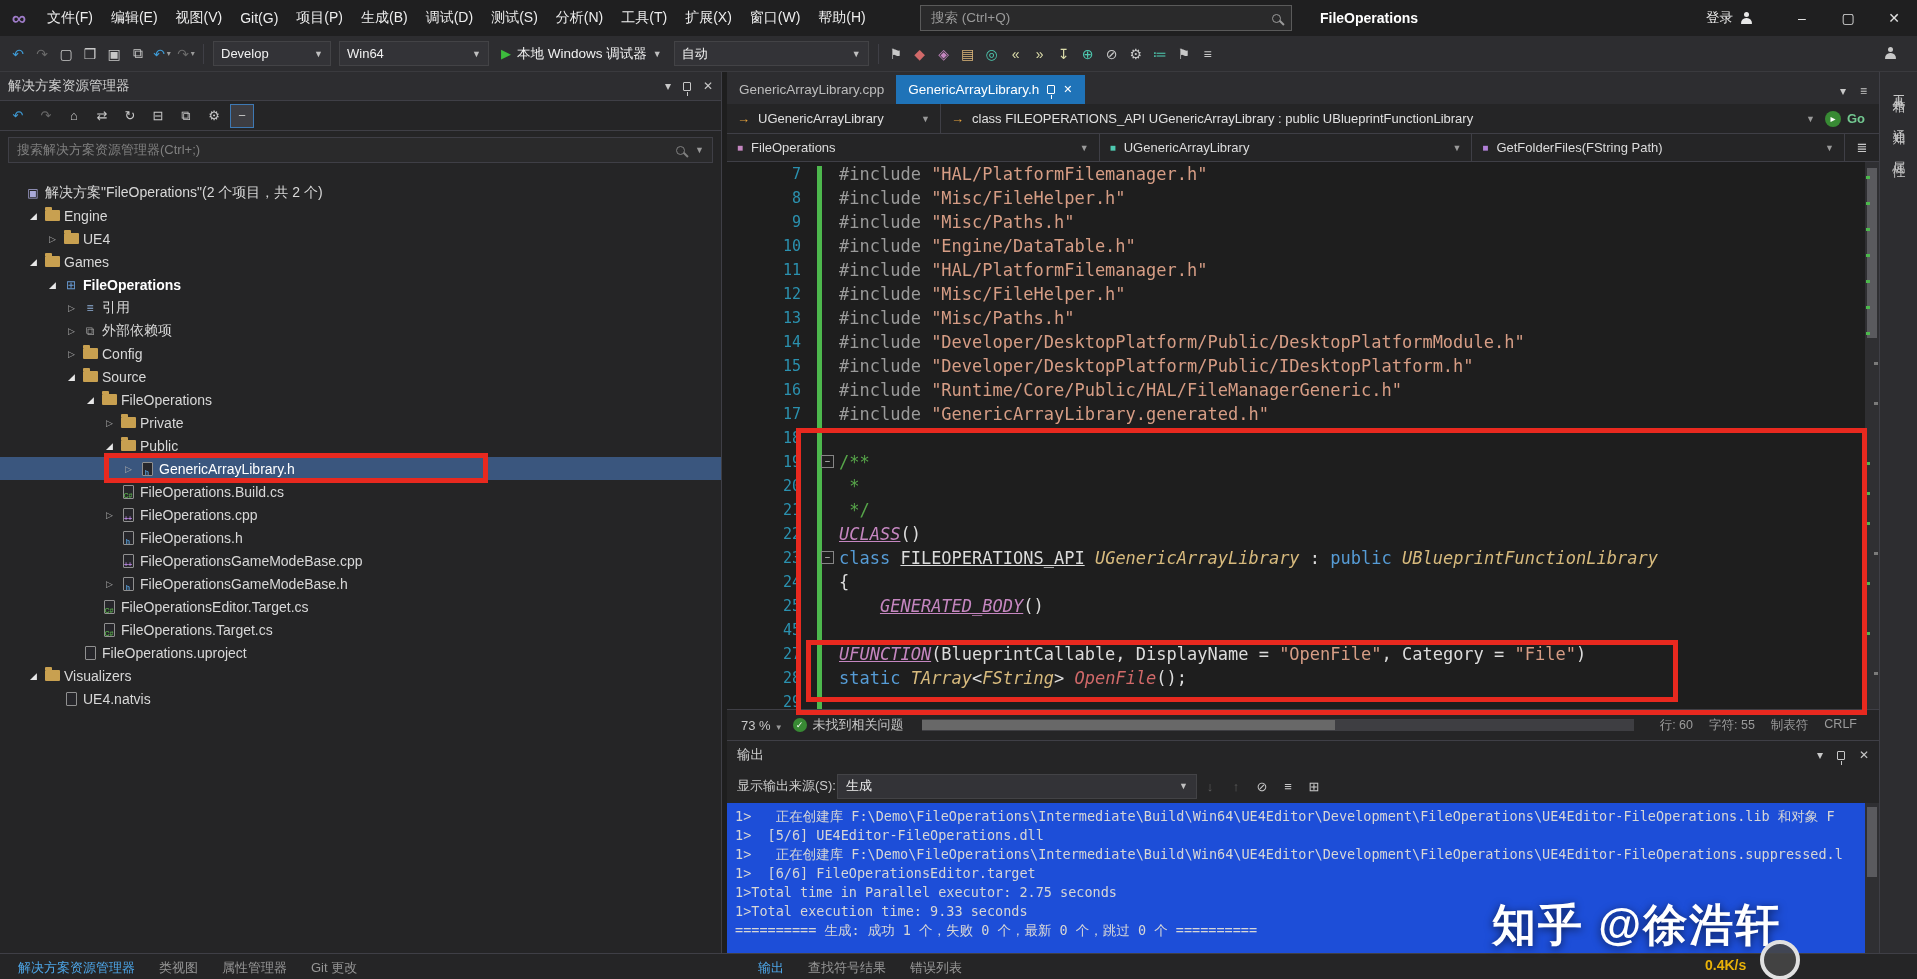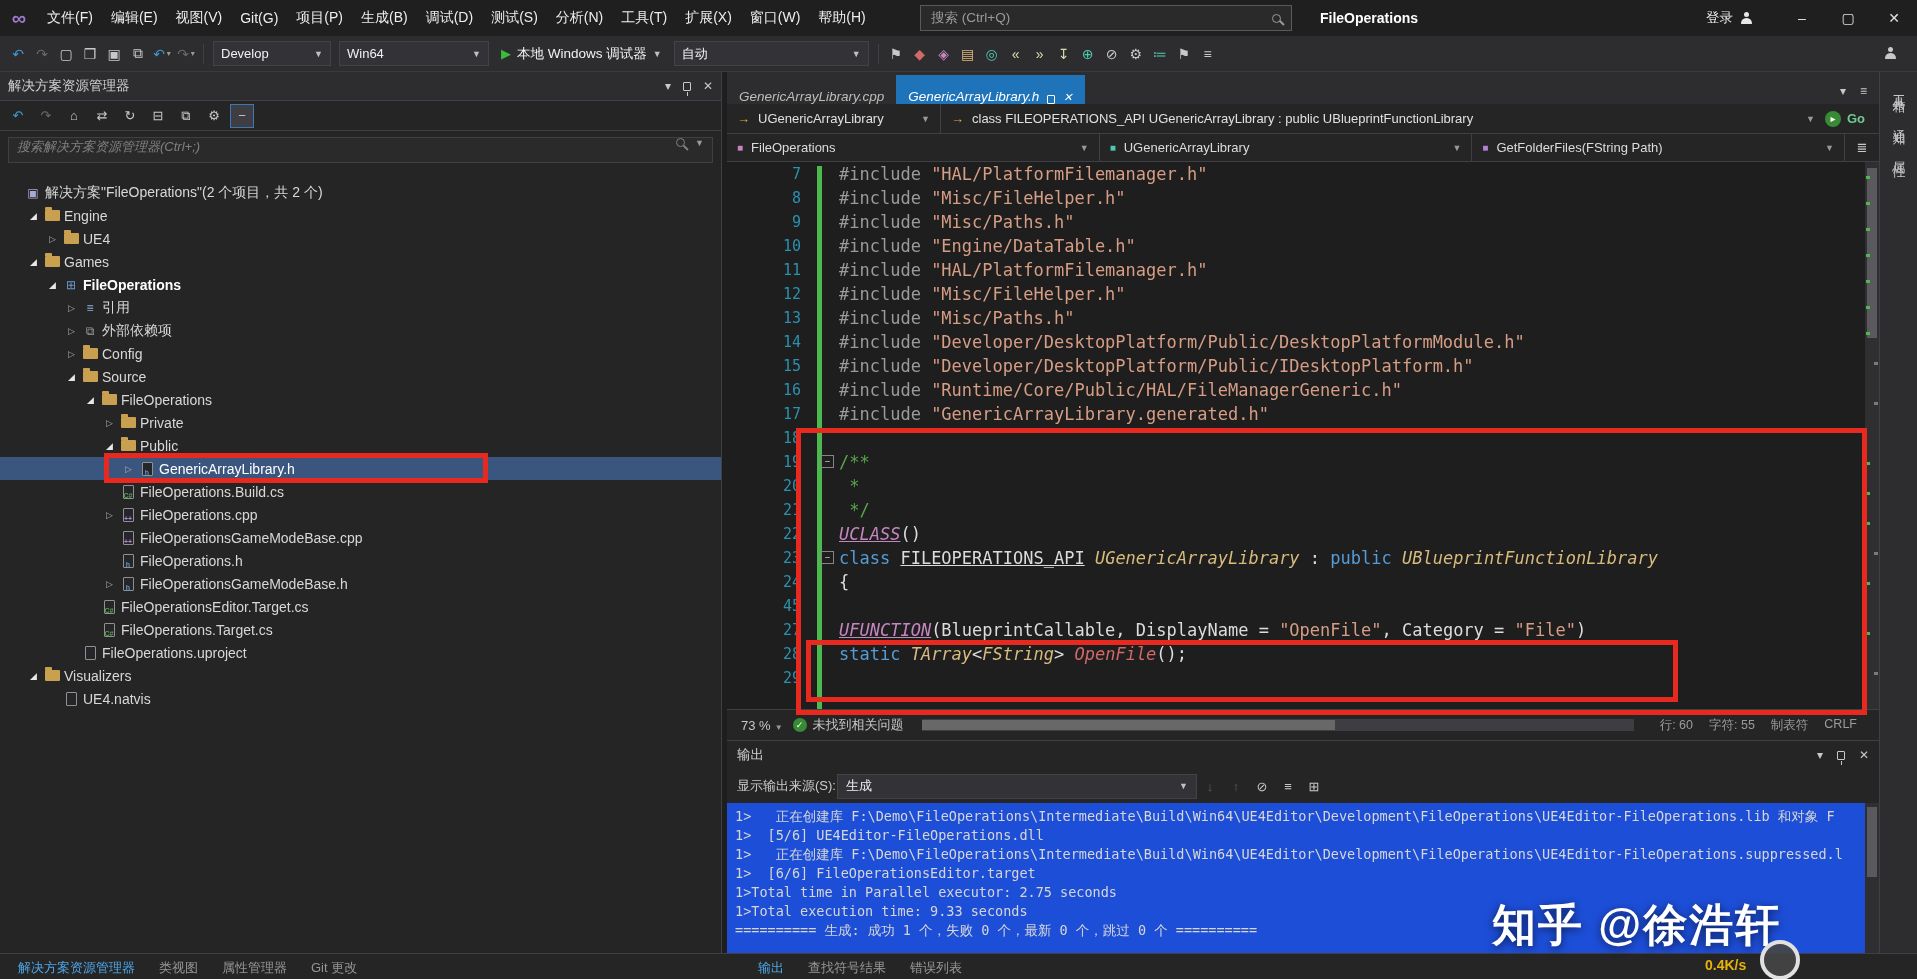--- a/index.html
+++ b/index.html
@@ -42,36 +42,36 @@
   .runbtn .play { color:#3dbb3d; font-size:13px; }
   .runbtn .caret { font-size:9px; color:#c0c0c0; }
 
   
   #solexp { position:absolute; left:0; top:72px; width:722px; height:881px; background:#252526; border-right:1px solid #3f3f46; }
   .se-header { height:29px; display:flex; align-items:center; padding:0 8px; color:#d0d0d0; font-size:13.5px; border-bottom:1px solid #3f3f46; background:#2d2d30; }
   .se-header .hicons { margin-left:auto; display:flex; gap:12px; align-items:center; color:#c8c8c8; font-size:12px; }
   .se-toolbar { height:30px; display:flex; align-items:center; gap:4px; padding:0 6px; border-bottom:1px solid #3f3f46; }
   .se-tbi { width:24px; height:24px; display:flex; align-items:center; justify-content:center; color:#c8c8c8; font-size:13px; }
   .se-tbi.active-tool { border:1px solid #3e79b4; background:#3d3d42; }
-  .se-search { margin:6px 8px; height:26px; background:#2a2a2b; border:1px solid #3f3f46; display:flex; padding:0 8px; color:#808080; font-size:13px;font-style:italic; }
+  .se-search { margin:6px 8px; height:26px; background:#2a2a2b; border:1px solid #3f3f46; display:flex; align-items:center; padding:0 8px; color:#808080; font-size:13px; }
   .se-search .sp { flex:1; }
   #setree { position:absolute; left:0; top:106px; right:0; bottom:0; overflow:hidden; padding-top:3px; }
   .tree-row { height:23px; display:flex; align-items:center; font-size:14px; color:#d8d8d8; white-space:nowrap; }
   .tree-row.sel { background:#3a567e; color:#ffffff; }
   .tree-row.bold .lbl { font-weight:bold; color:#ffffff; }
   .tr-arrow { width:17px; text-align:center; font-size:9px; color:#ababab; flex:0 0 17px; }
   .tr-arrow.exp { color:#e8e8e8; }
   .tr-icon { width:20px; display:flex; justify-content:center; flex:0 0 20px; }
   .tr-gl { font-size:12px; }
   .tree-row .lbl { padding-left:2px; }
 
   
   #editor { position:absolute; left:727px; top:72px; width:1152px; height:881px; background:#1e1e1e; }
   .ed-tabs { position:absolute; left:0; top:0; right:0; height:32px; background:#2d2d30; display:flex; align-items:flex-end; }
-  .ed-tab { height:29px; display:flex; align-items:flex-end; gap:8px; padding:0 12px; font-size:13.5px; color:#bdbdbd; background:#2d2d30;font-style:italic; }
+  .ed-tab { height:29px; display:flex; align-items:center; gap:8px; padding:0 12px; font-size:13.5px; color:#bdbdbd; background:#2d2d30; }
   .ed-tab.active { background:#1f73b8; color:#ffffff; }
   .ed-tab .tclose { font-size:11px; }
   .edtab-right { margin-left:auto; display:flex; gap:14px; padding:0 12px 6px 0; color:#c8c8c8; font-size:12px; }
   .ed-nav1 { position:absolute; left:0; top:32px; right:0; height:30px; background:#252526; border-bottom:1px solid #3f3f46; display:flex; align-items:center; font-size:13px; }
   .nav-seg { display:flex; align-items:center; height:100%; padding:0 10px; border-right:1px solid #3f3f46; color:#e0e0e0; gap:8px; }
   .nav-seg .caret { font-size:9px; color:#9a9a9a; }
   .nav-arrow { color:#e8a33d; font-weight:bold; font-size:13px; }
   .go-wrap { margin-left:auto; display:flex; align-items:center; gap:6px; padding-right:14px; }
   .go-circle { width:16px; height:16px; border-radius:50%; background:#388a34; color:#ffffff; font-size:10px; display:flex; align-items:center; justify-content:center; }
   .go-text { color:#73c991; font-weight:bold; font-size:13px; }
@@ -357,33 +357,33 @@
           <span class="i-file">
             <span class="fl" style="color: rgb(177, 128, 215);">++</span>
           </span>
         </span>
         <span class="lbl">FileOperations.cpp</span>
       </div>
       <div class="tree-row" style="padding-left: 101px;">
         <span class="tr-arrow"></span>
         <span class="tr-icon">
           <span class="i-file">
+            <span class="fl" style="color: rgb(86, 156, 214);">h</span>
+          </span>
+        </span>
+        <span class="lbl">FileOperations.h</span>
+      </div>
+      <div class="tree-row" style="padding-left: 101px;">
+        <span class="tr-arrow"></span>
+        <span class="tr-icon">
+          <span class="i-file">
             <span class="fl" style="color: rgb(177, 128, 215);">++</span>
           </span>
         </span>
         <span class="lbl">FileOperationsGameModeBase.cpp</span>
-      </div>
-      <div class="tree-row" style="padding-left: 101px;">
-        <span class="tr-arrow"></span>
-        <span class="tr-icon">
-          <span class="i-file">
-            <span class="fl" style="color: rgb(86, 156, 214);">h</span>
-          </span>
-        </span>
-        <span class="lbl">FileOperations.h</span>
       </div>
       <div class="tree-row" style="padding-left: 101px;">
         <span class="tr-arrow">▷</span>
         <span class="tr-icon">
           <span class="i-file">
             <span class="fl" style="color: rgb(86, 156, 214);">h</span>
           </span>
         </span>
         <span class="lbl">FileOperationsGameModeBase.h</span>
       </div>
@@ -493,20 +493,21 @@
         <div class="code-line"><span class="ln">15</span><span class="tk-d">#include </span><span class="tk-s">"Developer/DesktopPlatform/Public/IDesktopPlatform.h"</span></div>
         <div class="code-line"><span class="ln">16</span><span class="tk-d">#include </span><span class="tk-s">"Runtime/Core/Public/HAL/FileManagerGeneric.h"</span></div>
         <div class="code-line"><span class="ln">17</span><span class="tk-d">#include </span><span class="tk-s">"GenericArrayLibrary.generated.h"</span></div>
         <div class="code-line"><span class="ln">18</span></div>
         <div class="code-line"><span class="ln">19</span><span class="fold">−</span><span class="tk-c">/**</span></div>
         <div class="code-line"><span class="ln">20</span><span class="tk-c"> *</span></div>
         <div class="code-line"><span class="ln">21</span><span class="tk-c"> */</span></div>
         <div class="code-line"><span class="ln">22</span><span class="tk-m">UCLASS</span><span class="tk-p">()</span></div>
         <div class="code-line"><span class="ln">23</span><span class="fold">−</span><span class="tk-k">class </span><span class="tk-u">FILEOPERATIONS_API</span><span class="tk-p"> </span><span class="tk-t">UGenericArrayLibrary</span><span class="tk-p"> : </span><span class="tk-k">public</span><span class="tk-p"> </span><span class="tk-t">UBlueprintFunctionLibrary</span></div>
         <div class="code-line"><span class="ln">24</span><span class="tk-p">{</span></div>
+        <div class="code-line"><span class="ln">25</span><span class="tk-p">    </span><span class="tk-m">GENERATED_BODY</span><span class="tk-p">()</span></div>
         <div class="code-line"><span class="ln">45</span></div>
         <div class="code-line"><span class="ln">27</span><span class="tk-m">UFUNCTION</span><span class="tk-p">(BlueprintCallable, DisplayName = </span><span class="tk-s">"OpenFile"</span><span class="tk-p">, Category = </span><span class="tk-s">"File"</span><span class="tk-p">)</span></div>
         <div class="code-line"><span class="ln">28</span><span class="tk-k">static </span><span class="tk-t">TArray</span><span class="tk-p">&lt;</span><span class="tk-t">FString</span><span class="tk-p">&gt; </span><span class="tk-f">OpenFile</span><span class="tk-p">();</span></div>
         <div class="code-line"><span class="ln">29</span></div>
       </div>
     <div class="vscroll" id="ed-vscroll">
         <span class="vthumb" style="top: 6px; height: 170px;"></span>
         <span class="tick" style="top: 14px;"></span>
         <span class="tick" style="top: 40px;"></span>
         <span class="tick" style="top: 66px;"></span>

